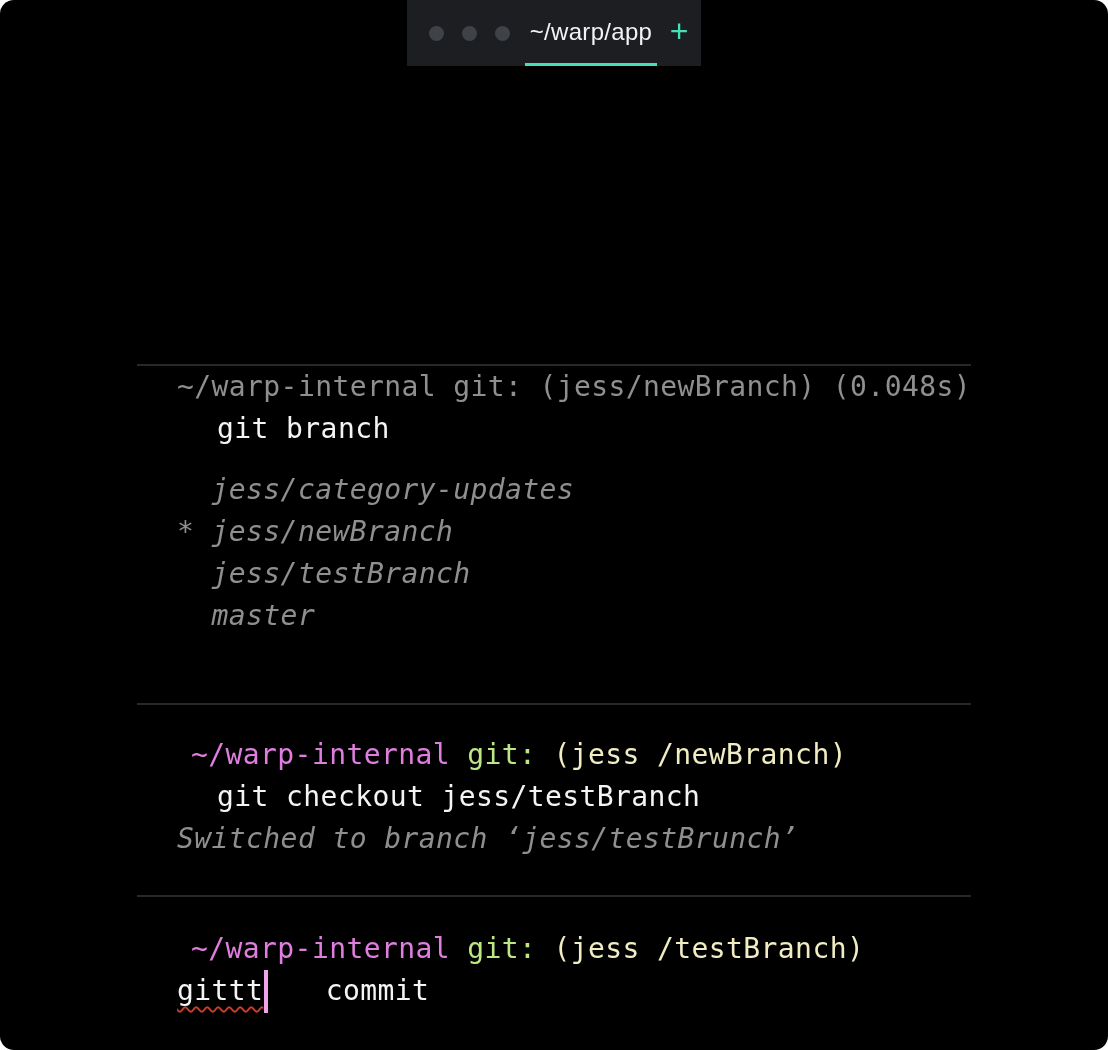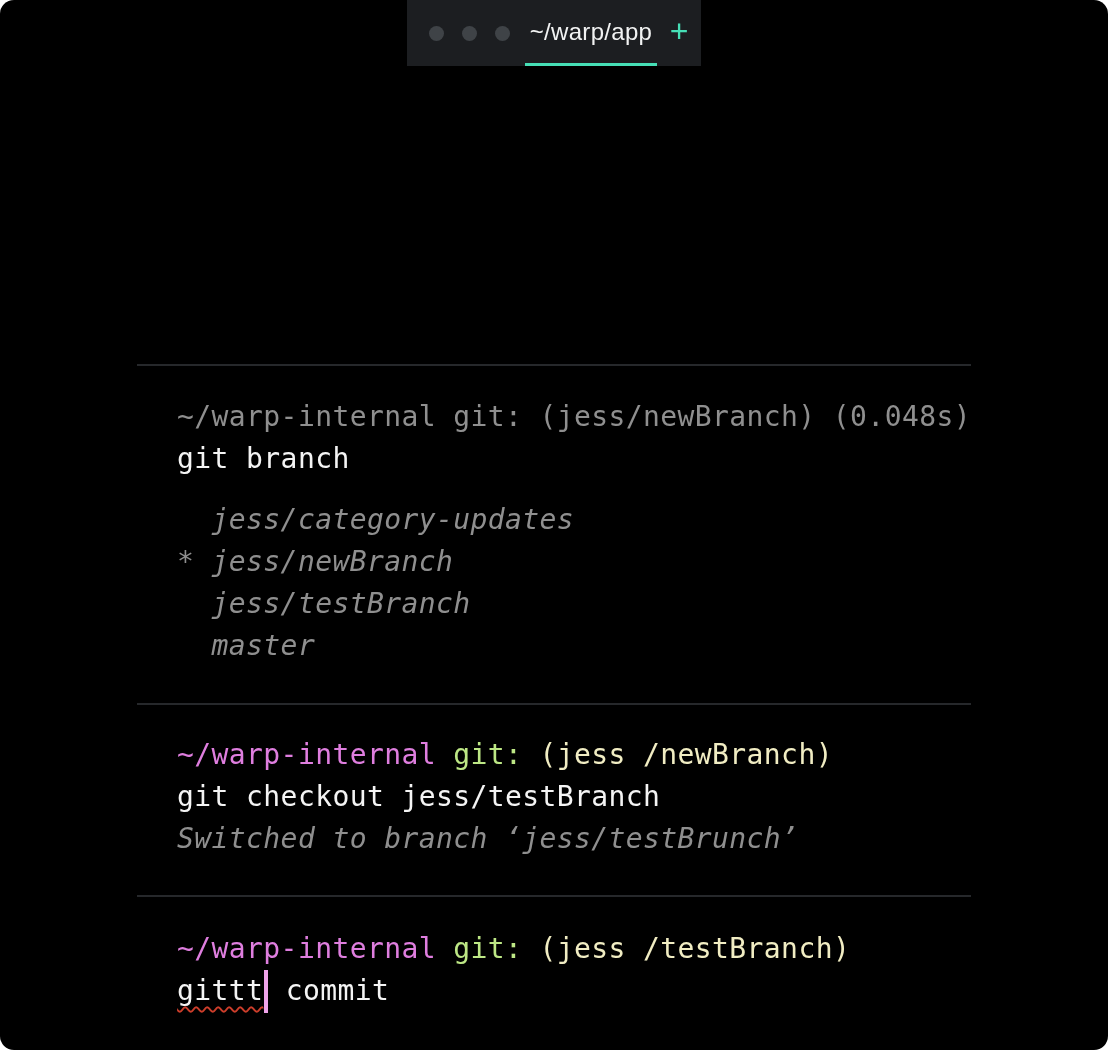--- a/index.html
+++ b/index.html
@@ -75,26 +75,26 @@
     display:flex;flex-direction:column;
   }
   .empty-area{height:298px;flex:0 0 298px;}
   .divider{height:2px;flex:0 0 2px;background:var(--divider);}
   .block{padding-left:40px;}
   .line{
     line-height:42px;
     white-space:pre;
   }
   .prompt-gray{color:var(--muted-gray);}
-  .cmd{color:var(--command-white);}
+  .cmd{color:var(--command-white);margin-left:40px;}
   .out{color:var(--muted-gray);font-style:italic;}
-  .path{color:var(--path-magenta);}
+  .path{color:var(--path-magenta);margin-left:14px;}
   .gitword{color:var(--git-green);}
   .branch{color:var(--branch-yellow);}
-  .block-1{padding-top:30px;height:337px;}
+  .block-1{height:337px;}
   .block-1 .output-group{margin-top:19px;}
   .block-2{padding-top:29px;height:190px;}
   .block-3{padding-top:31px;height:189px;}
   .misspelled{
     color:var(--command-white);
     text-decoration-line:underline;
     text-decoration-style:wavy;
     text-decoration-color:var(--squiggle-red);
     text-decoration-thickness:2px;
     text-underline-offset:6px;

